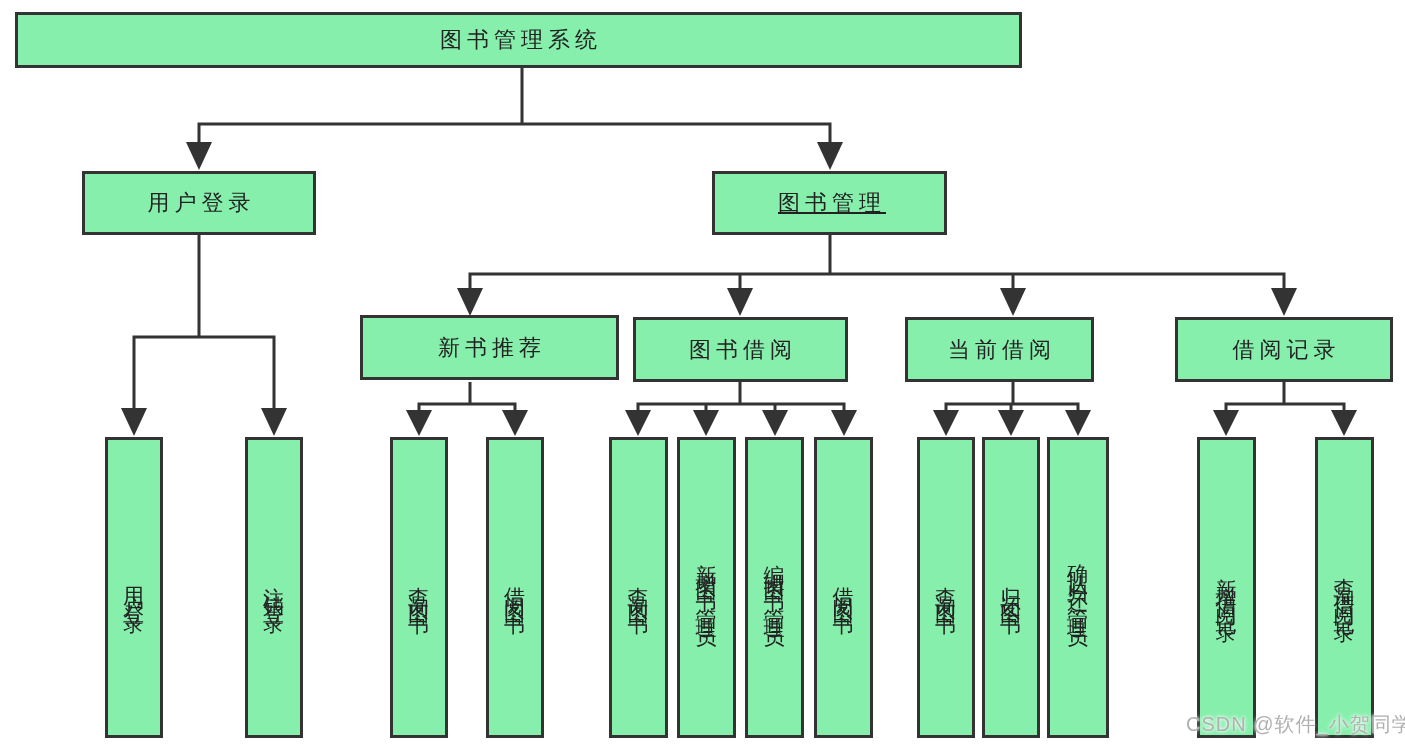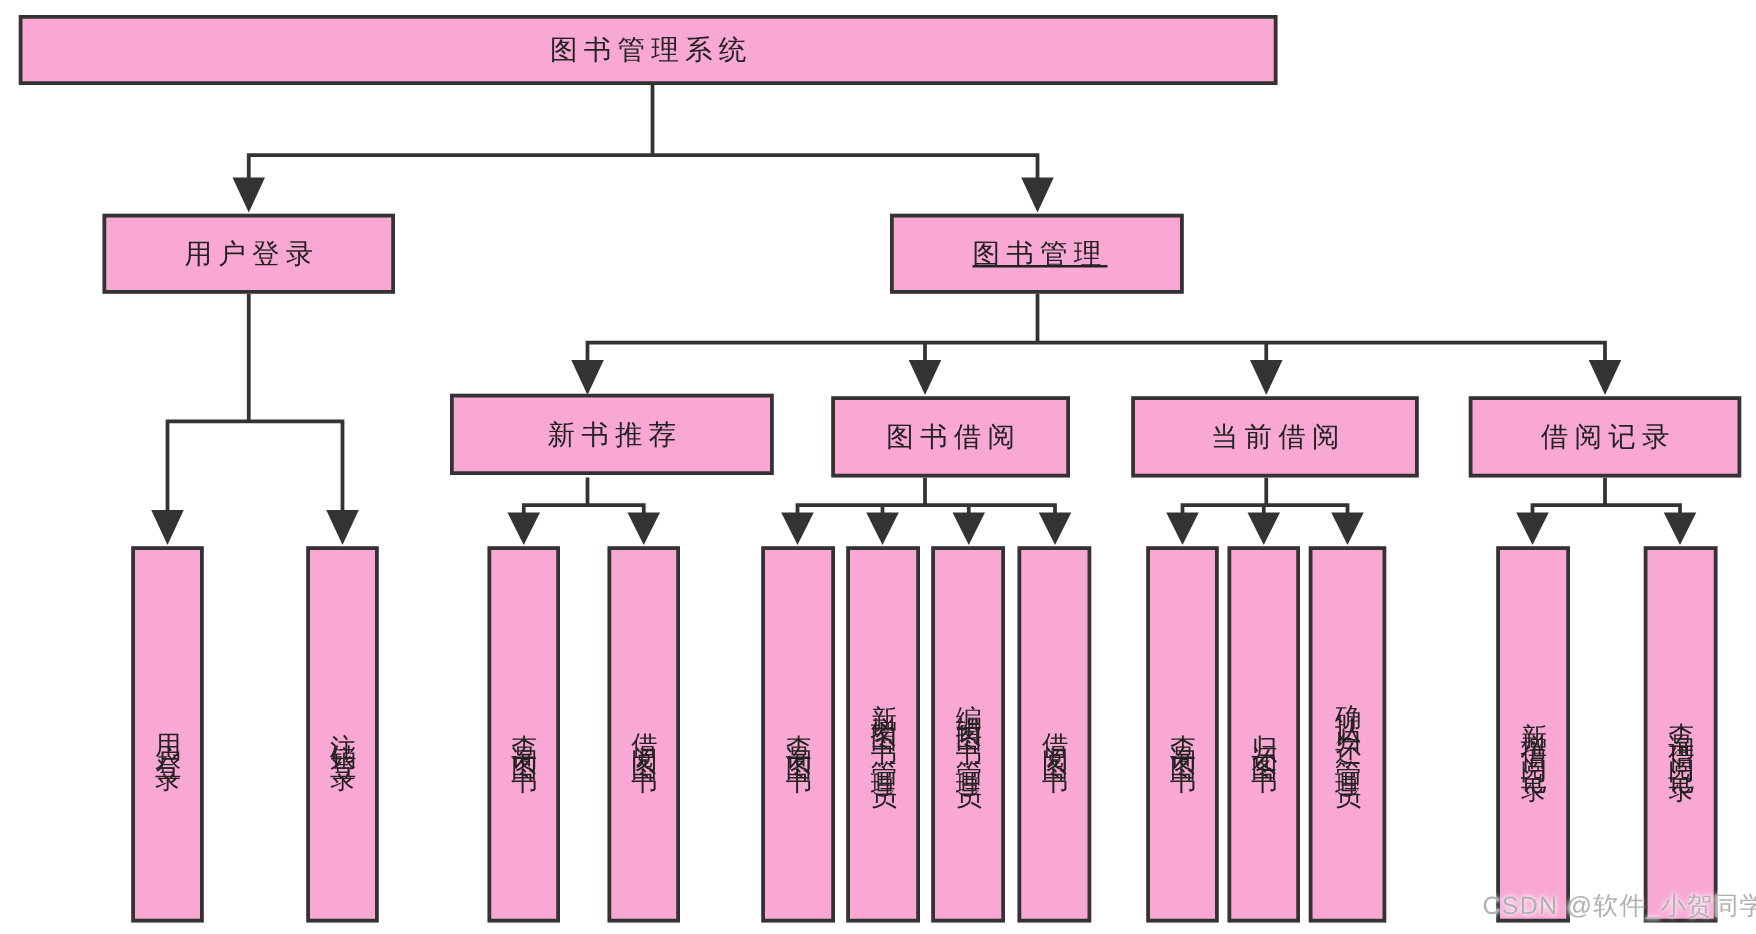--- a/index.html
+++ b/index.html
@@ -13,21 +13,21 @@
   }
   svg.connectors {
     position: absolute;
     left: 0; top: 0;
     width: 1405px; height: 747px;
   }
   .node {
     position: absolute;
     box-sizing: border-box;
     border: 3px solid #333333;
-    background: #f9a8d4;
+    background: #86efac;
     display: flex;
     align-items: center;
     justify-content: center;
     color: #222222;
   }
   .h-label {
     font-size: 22px;
     letter-spacing: 5px;
     white-space: nowrap;
     text-indent: 5px; 
@@ -122,24 +122,24 @@
   <div class="node" style="left:82px; top:171px; width:234px; height:64px;">
     <span class="h-label">用户登录</span>
   </div>
   <div class="node" style="left:712px; top:171px; width:235px; height:64px;text-decoration:underline;">
     <span class="h-label">图书管理</span>
   </div>
 
   <div class="node" style="left:360px; top:315px; width:259px; height:65px;">
     <span class="h-label">新书推荐</span>
   </div>
-  <div class="node" style="left:633px; top:317px; width:191px; height:65px;margin-left:32px;">
+  <div class="node" style="left:633px; top:317px; width:215px; height:65px;">
     <span class="h-label">图书借阅</span>
   </div>
-  <div class="node" style="left:905px; top:317px; width:230px; height:65px;">
+  <div class="node" style="left:905px; top:317px; width:189px; height:65px;">
     <span class="h-label">当前借阅</span>
   </div>
   <div class="node" style="left:1175px; top:317px; width:218px; height:65px;">
     <span class="h-label">借阅记录</span>
   </div>
 
   <div class="node" style="left:105px; top:437px; width:58px; height:301px;">
     <span class="v-label">用户登录</span>
   </div>
   <div class="node" style="left:245px; top:437px; width:58px; height:301px;">

